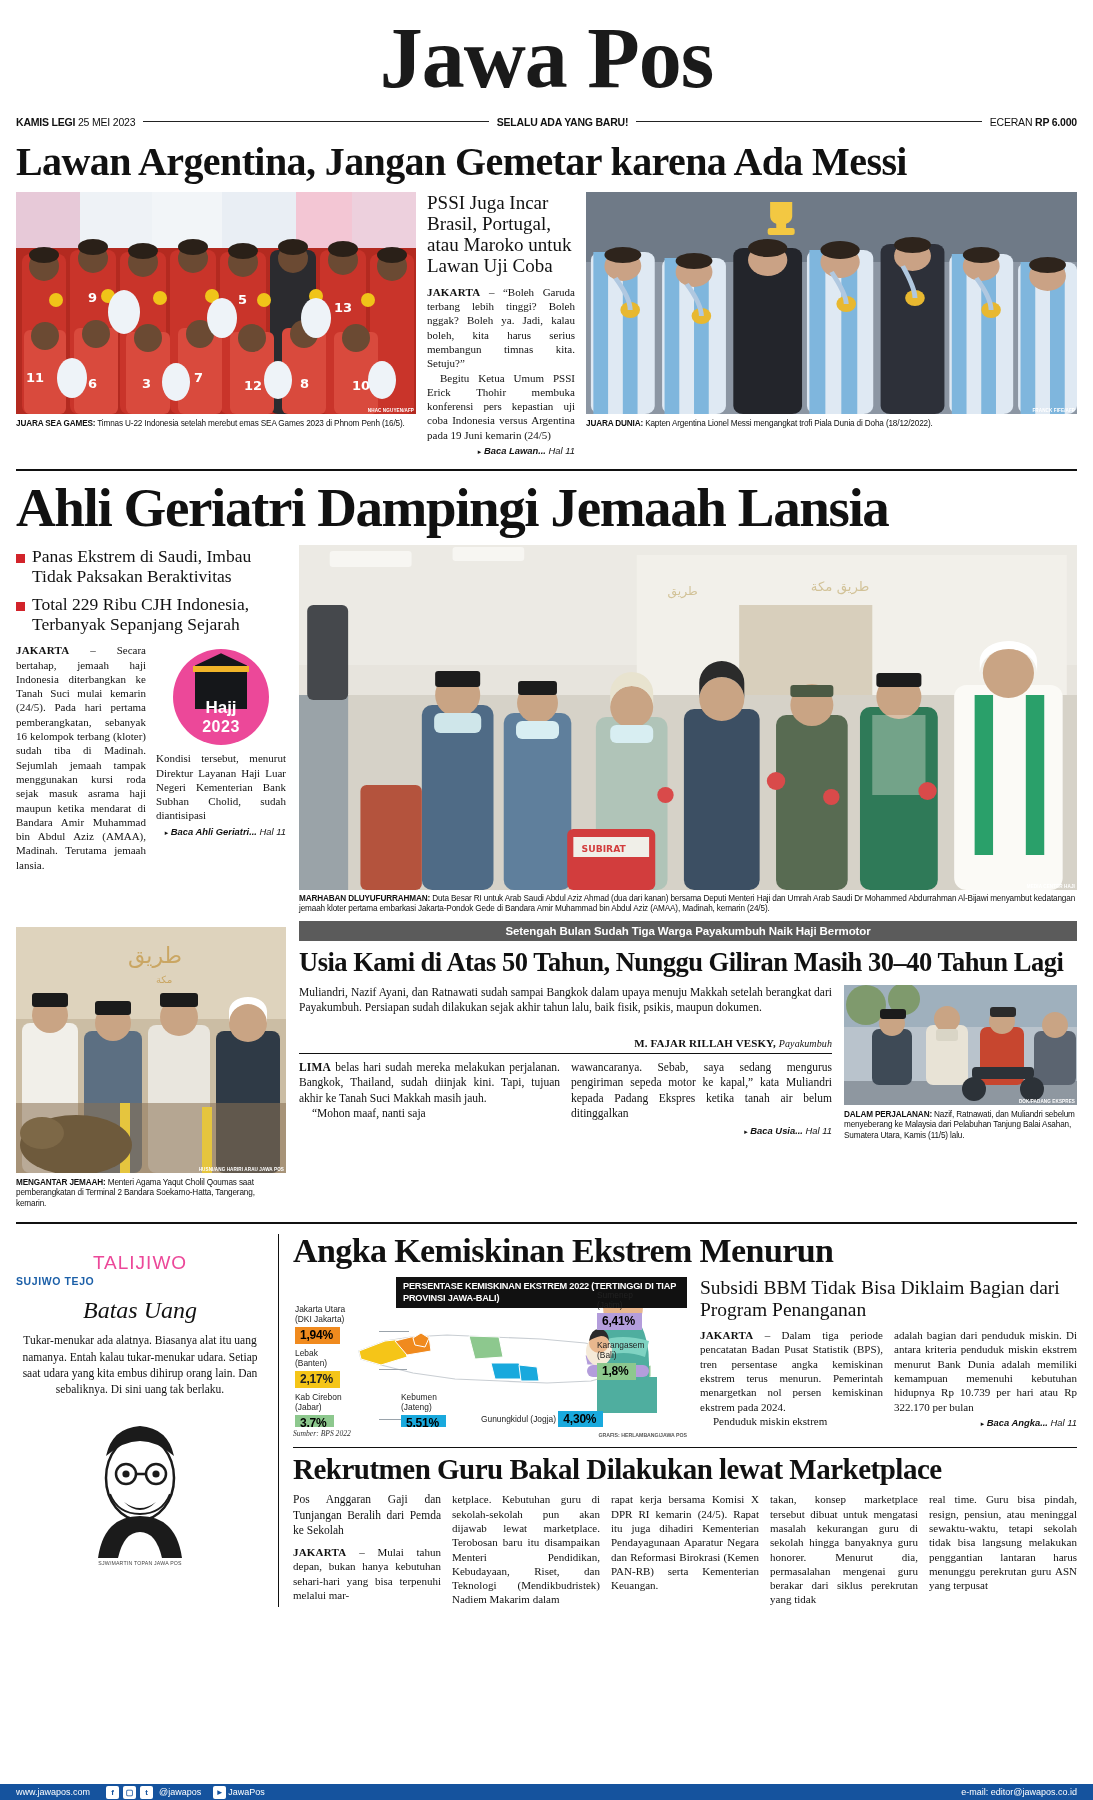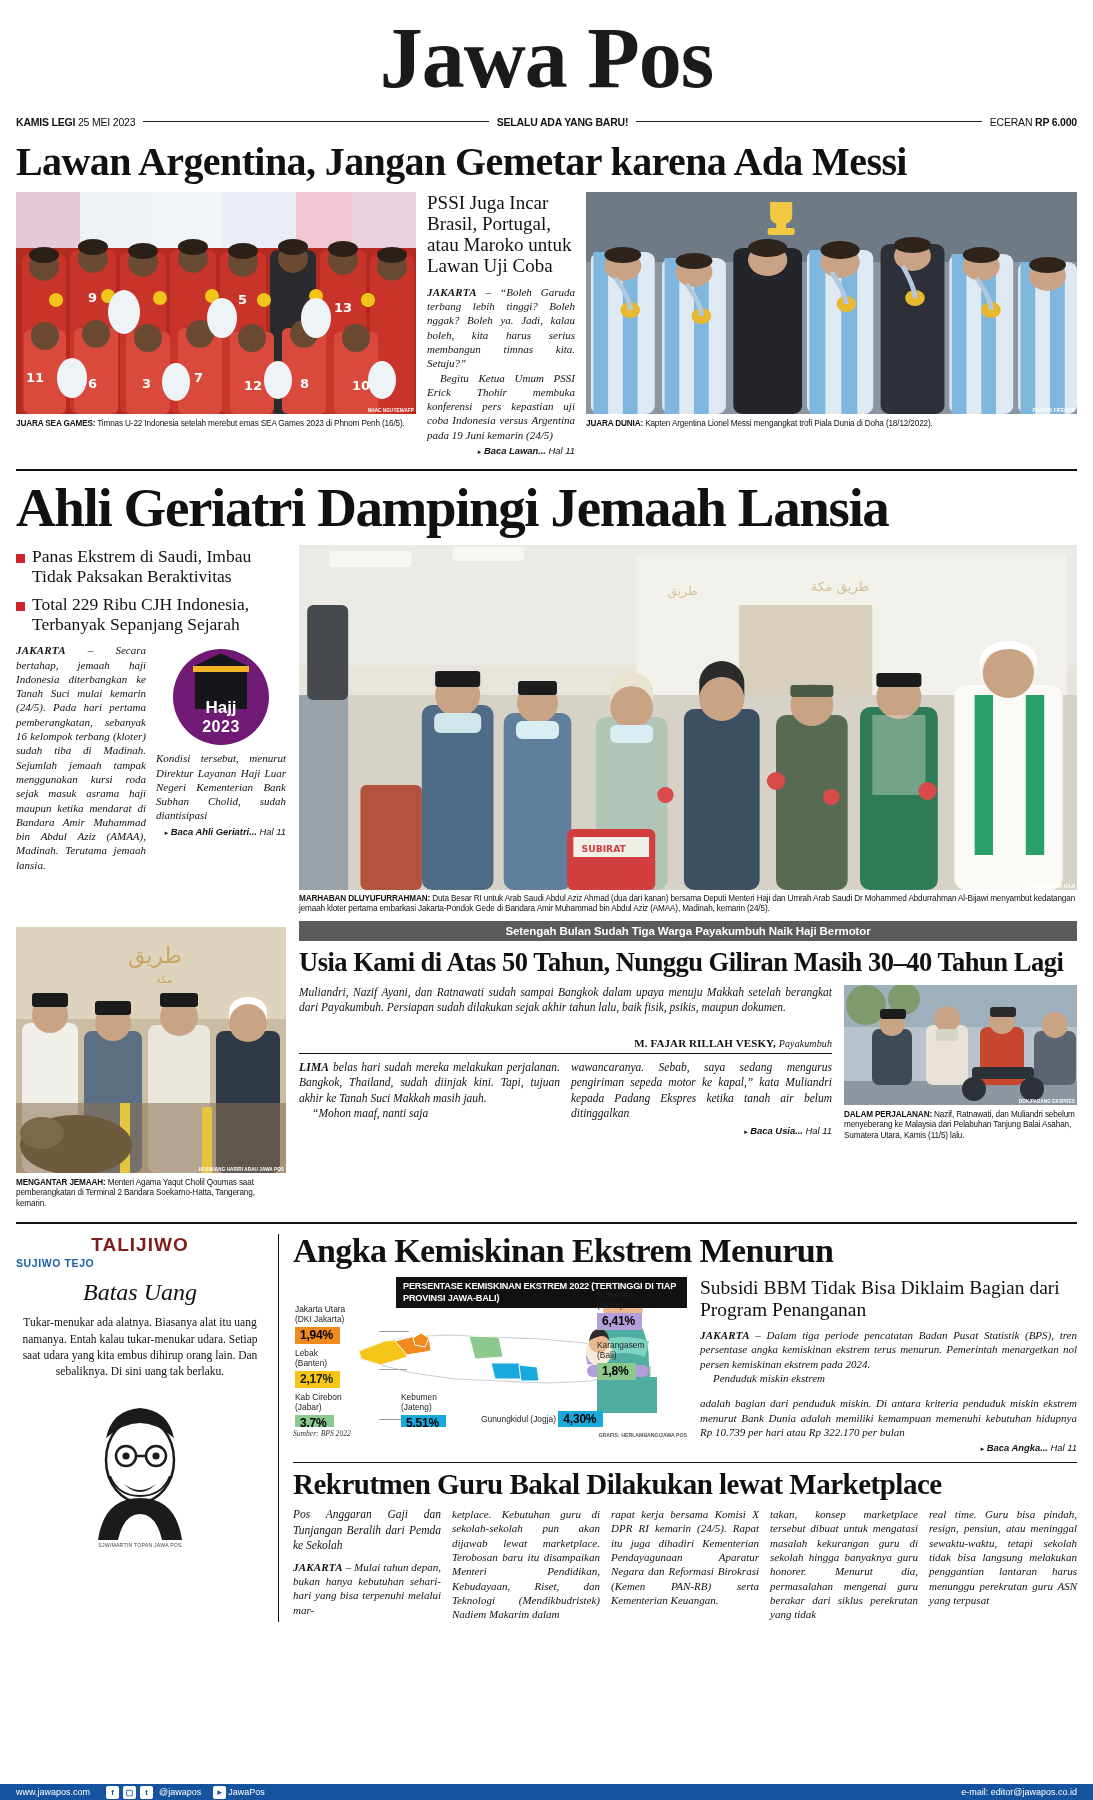--- a/index.html
+++ b/index.html
@@ -62,21 +62,21 @@
   .kicker-serif {
     font-family: "Liberation Serif", serif;
     font-size: 19px; line-height: 1.12; font-weight: normal;
   }
   .body-txt {
     font-family: "Liberation Serif", serif;
     font-size: 11px; line-height: 1.30; text-align: justify;
     hyphens: auto;
   }
   .body-txt .lead { font-weight: bold; letter-spacing: 0.2px; }
-  .body-txt p { text-indent: 13px; font-style: italic; }
+  .body-txt p { text-indent: 13px; }
   .body-txt p:first-child { text-indent: 0; }
   .baca {
     font-family: "Liberation Sans", sans-serif;
     font-style: italic; font-size: 9.4px; text-align: right; margin-top: 3px;
   }
   .baca b { font-style: italic; font-weight: bold; }
   .baca .tri { font-style: normal; font-size: 7px; }
 
   
   .ph-sea { background: linear-gradient(180deg,#9fb6cf 0%,#b4c7dd 16%,#c23b30 22%,#b5281f 60%,#8e1b16 100%); }
@@ -100,21 +100,21 @@
   .bullets { margin-top: 2px; }
   .bullet-row { display: flex; gap: 7px; margin-bottom: 9px; }
   .bsq { width: 9px; height: 9px; background: #d2232a; margin-top: 7px; flex: none; }
   .bullet-txt {
     font-family: "Liberation Serif", serif;
     font-size: 17.5px; line-height: 1.12;
   }
   .haji-cols { display: grid; grid-template-columns: 1fr 1fr; gap: 10px; margin-top: 9px; }
   .hajilogo {
     width: 96px; height: 96px; border-radius: 50%;
-    background: #701a75; position: relative; margin: 6px auto 6px;
+    background: #ec4899; position: relative; margin: 6px auto 6px;
     overflow: hidden;
   }
   .hajilogo .kaaba {
     position: absolute; left: 50%; top: 4px; transform: translateX(-50%);
     width: 52px; height: 56px; background: #15171a;
     clip-path: polygon(50% 0,100% 22%,100% 100%,0 100%,0 22%);
   }
   .hajilogo .band {
     position: absolute; left: 50%; top: 17px; transform: translateX(-50%);
     width: 56px; height: 6px; background: #f0b429;
@@ -141,22 +141,22 @@
     font-size: 26.5px; line-height: 1.05; letter-spacing: -0.5px; margin-top: 8px;
   }
   .byline {
     font-family: "Liberation Serif", serif; font-weight: bold;
     font-size: 11px; text-align: right; letter-spacing: 0.1px;
   }
   .byline i { font-weight: normal; font-size: 10px; }
 
   
   .talijiwo-title {
-    font-family: "Liberation Sans", sans-serif; font-weight: bold;
-    text-align: center; font-size: 19px; color: #7f1d1d; letter-spacing: 1px;
+    font-family: "Liberation Sans", sans-serif; font-weight: normal;
+    text-align: center; font-size: 19px; color: #ec4899; letter-spacing: 1px; margin-top: 18px;
   }
   .talijiwo-sub {
     font-family: "Liberation Sans", sans-serif; font-weight: bold;
     text-align: left; font-size: 10.5px; color: #1b5fa8; letter-spacing: 0.6px;
     margin-top: 1px;
   }
   .talijiwo-hand {
     font-family: "Liberation Serif", serif; font-style: italic;
     text-align: center; font-size: 24px; margin: 10px 0 8px; color: #111;
   }
@@ -766,21 +766,21 @@
           </div>
 
           <div style="display:flex; justify-content:space-between; align-items:flex-end; margin-top:2px">
             <span class="srcline">Sumber: BPS 2022</span>
             <span class="grafis-credit">GRAFIS: HERLAMBANG/JAWA POS</span>
           </div>
         </div>
 
         <div>
           <div class="h2-subsidi">Subsidi BBM Tidak Bisa Diklaim Bagian dari Program Penanganan</div>
-          <div style="display:grid; grid-template-columns:1fr; gap:11px; margin-top:7px">
+          <div style="display:grid; grid-template-columns:1fr 1fr; gap:11px; margin-top:7px">
             <div class="body-txt">
               <p><span class="lead">JAKARTA</span><span> – Dalam tiga periode pencatatan Badan Pusat Statistik (BPS), tren persentase angka kemiskinan ekstrem terus menurun. Pemerintah menargetkan nol persen kemiskinan ekstrem pada 2024.</span></p>
               <p>Penduduk miskin ekstrem</p>
             </div>
             <div>
               <div class="body-txt">
                 <p style="text-indent:0">adalah bagian dari penduduk miskin. Di antara kriteria penduduk miskin ekstrem menurut Bank Dunia adalah memiliki kemampuan memenuhi kebutuhan hidupnya Rp 10.739 per hari atau Rp 322.170 per bulan</p>
               </div>
               <div class="baca"><span class="tri">▸</span> <b>Baca Angka...</b> <span>Hal 11</span></div>
             </div>

